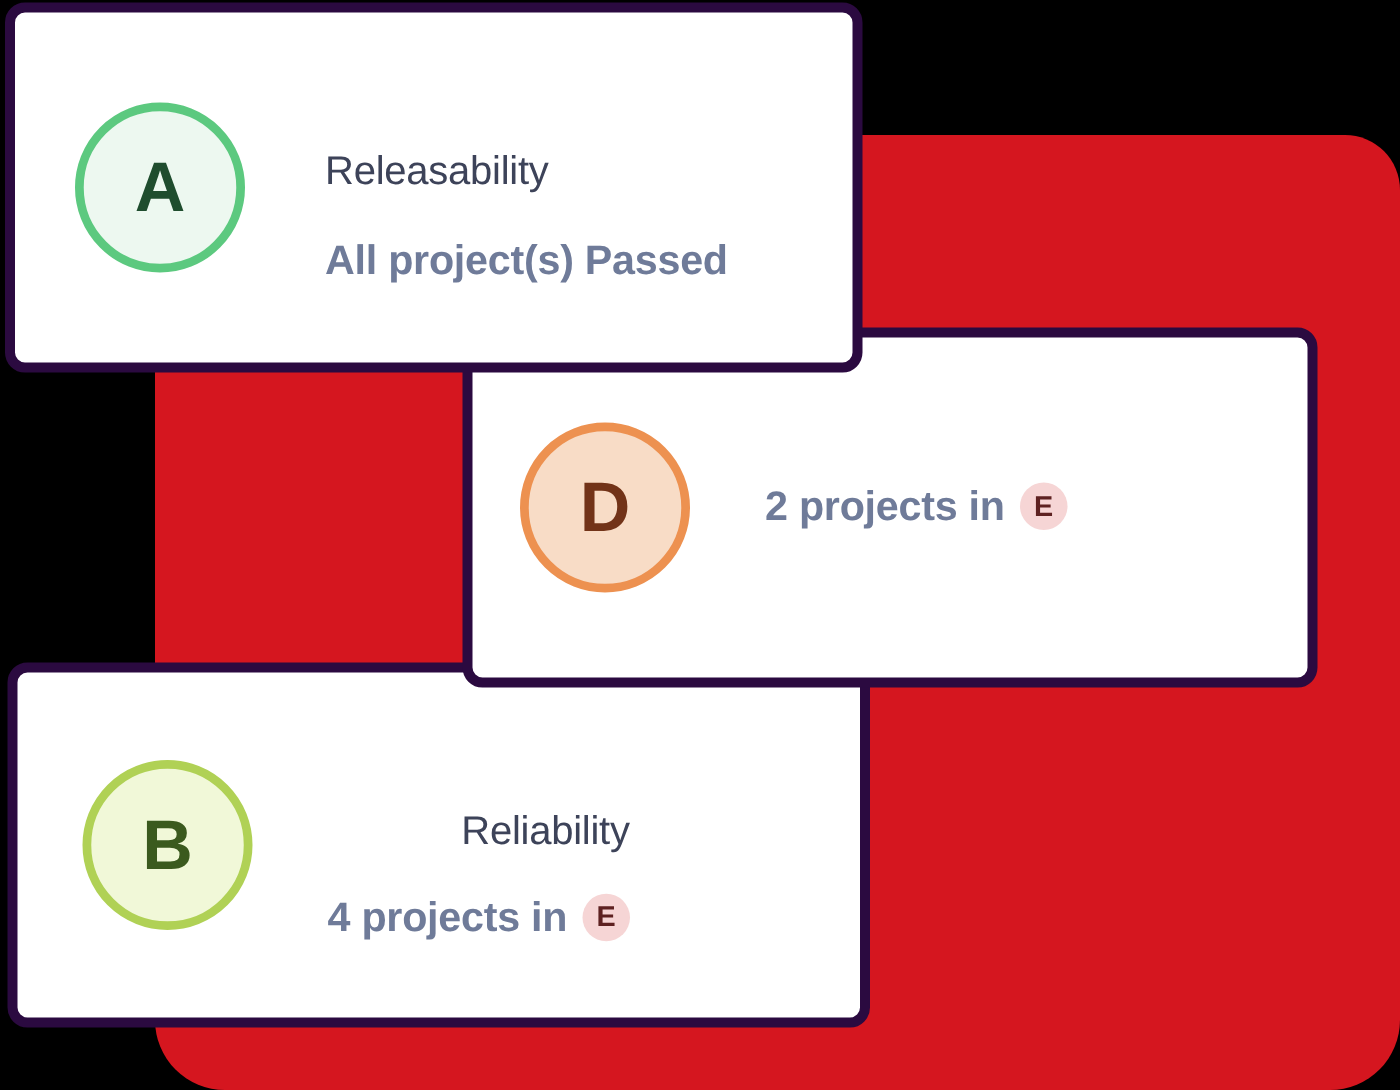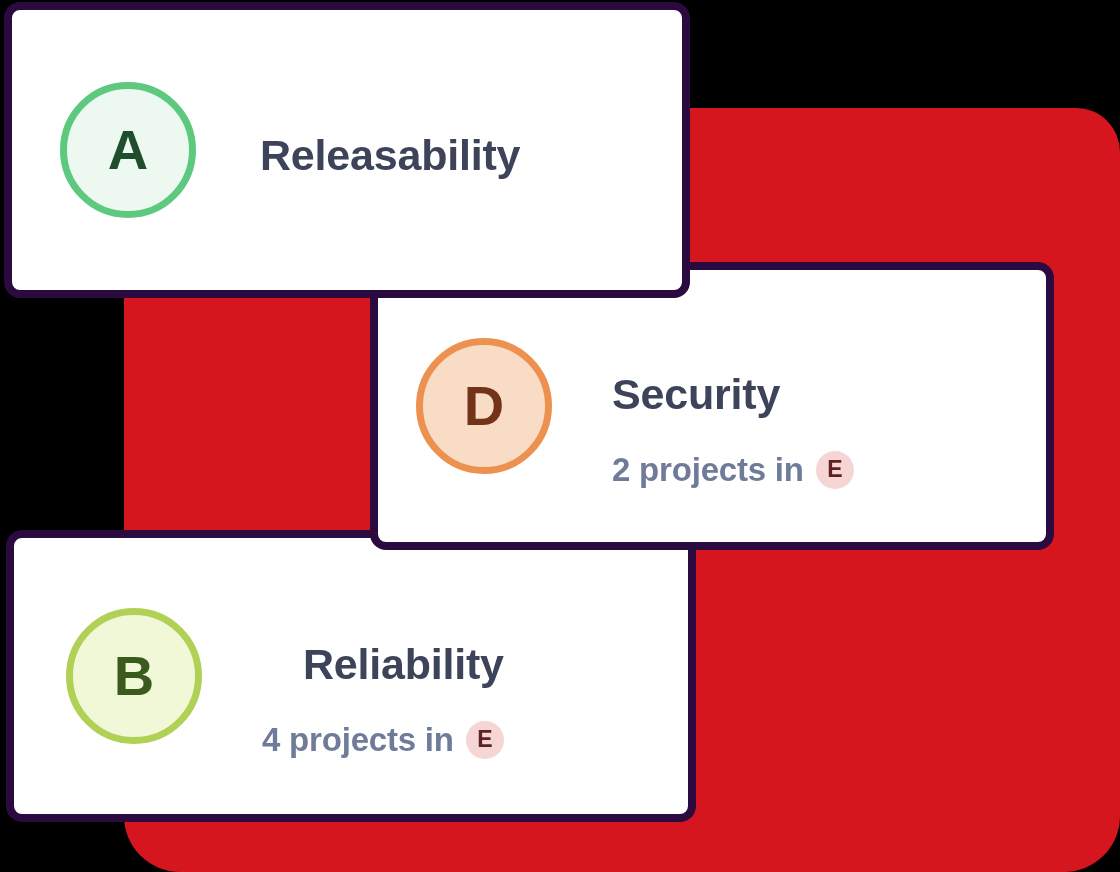--- a/index.html
+++ b/index.html
@@ -79,22 +79,22 @@
     line-height: 1;
   }
 
   
   .card-text {
     display: flex;
     flex-direction: column;
     justify-content: center;
   }
   .card-title {
-    font-size: 43px;
-    font-weight: 700;
+    font-size: 32px;
+    font-weight: 400;
     color: #3d4359;
     letter-spacing: -0.2px;
     margin-top: 48px;
   }
   .card-sub {
     font-size: 33px;
     font-weight: 700;
     color: #6f7b99;
     letter-spacing: -0.2px;
     display: flex;
@@ -137,29 +137,31 @@
 <div id="stage" style="background: rgb(0, 0, 0);">
 
   <div class="backdrop" style="background: rgb(213, 22, 31);"></div>
 
   <div class="card card-releasability" style="background: rgb(255, 255, 255); border-color: rgb(43, 10, 64);">
     <div class="grade-circle" style="border-color: rgb(92, 201, 127); background: rgb(237, 248, 240);">
       <span class="grade-letter" style="color: rgb(31, 77, 46);">A</span>
     </div>
     <div class="card-text">
       <div class="card-title" style="color: rgb(61, 67, 89);">Releasability</div>
+      <div class="card-sub" style="color: rgb(111, 123, 153);">
+        <span>All project(s) Passed</span>
+      </div>
     </div>
   </div>
 
   <div class="card card-security" style="background: rgb(255, 255, 255); border-color: rgb(43, 10, 64);">
     <div class="grade-circle" style="border-color: rgb(237, 145, 80); background: rgb(248, 220, 198);">
       <span class="grade-letter" style="color: rgb(114, 51, 24);">D</span>
     </div>
     <div class="card-text">
-      <div class="card-title" style="color: rgb(61, 67, 89);">Security</div>
       <div class="card-sub" style="color: rgb(111, 123, 153);">
         <span>2 projects in</span>
         <span class="mini-badge" style="background: rgb(246, 213, 213); color: rgb(94, 33, 33);">E</span>
       </div>
     </div>
   </div>
 
   <div class="card card-reliability" style="background: rgb(255, 255, 255); border-color: rgb(43, 10, 64);">
     <div class="grade-circle" style="border-color: rgb(176, 209, 85); background: rgb(241, 248, 216);">
       <span class="grade-letter" style="color: rgb(59, 90, 30);">B</span>

